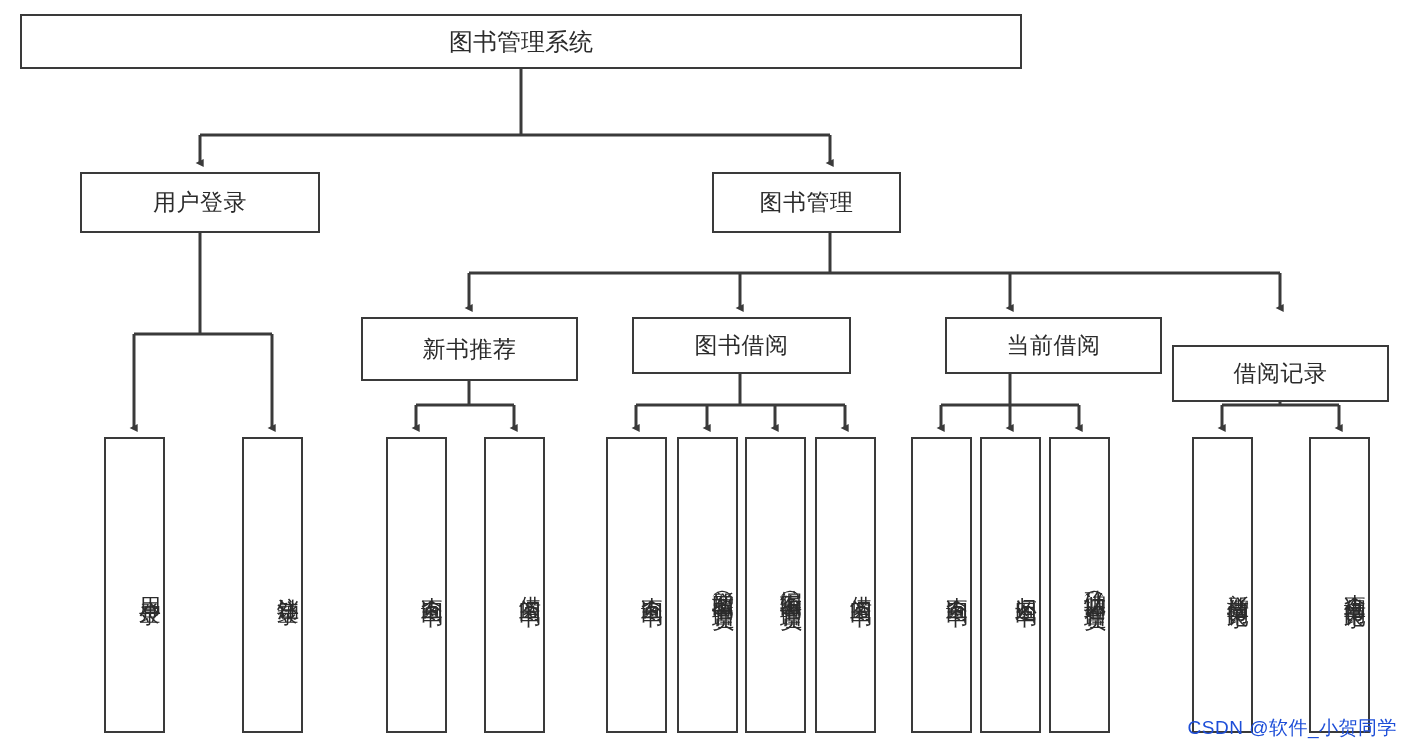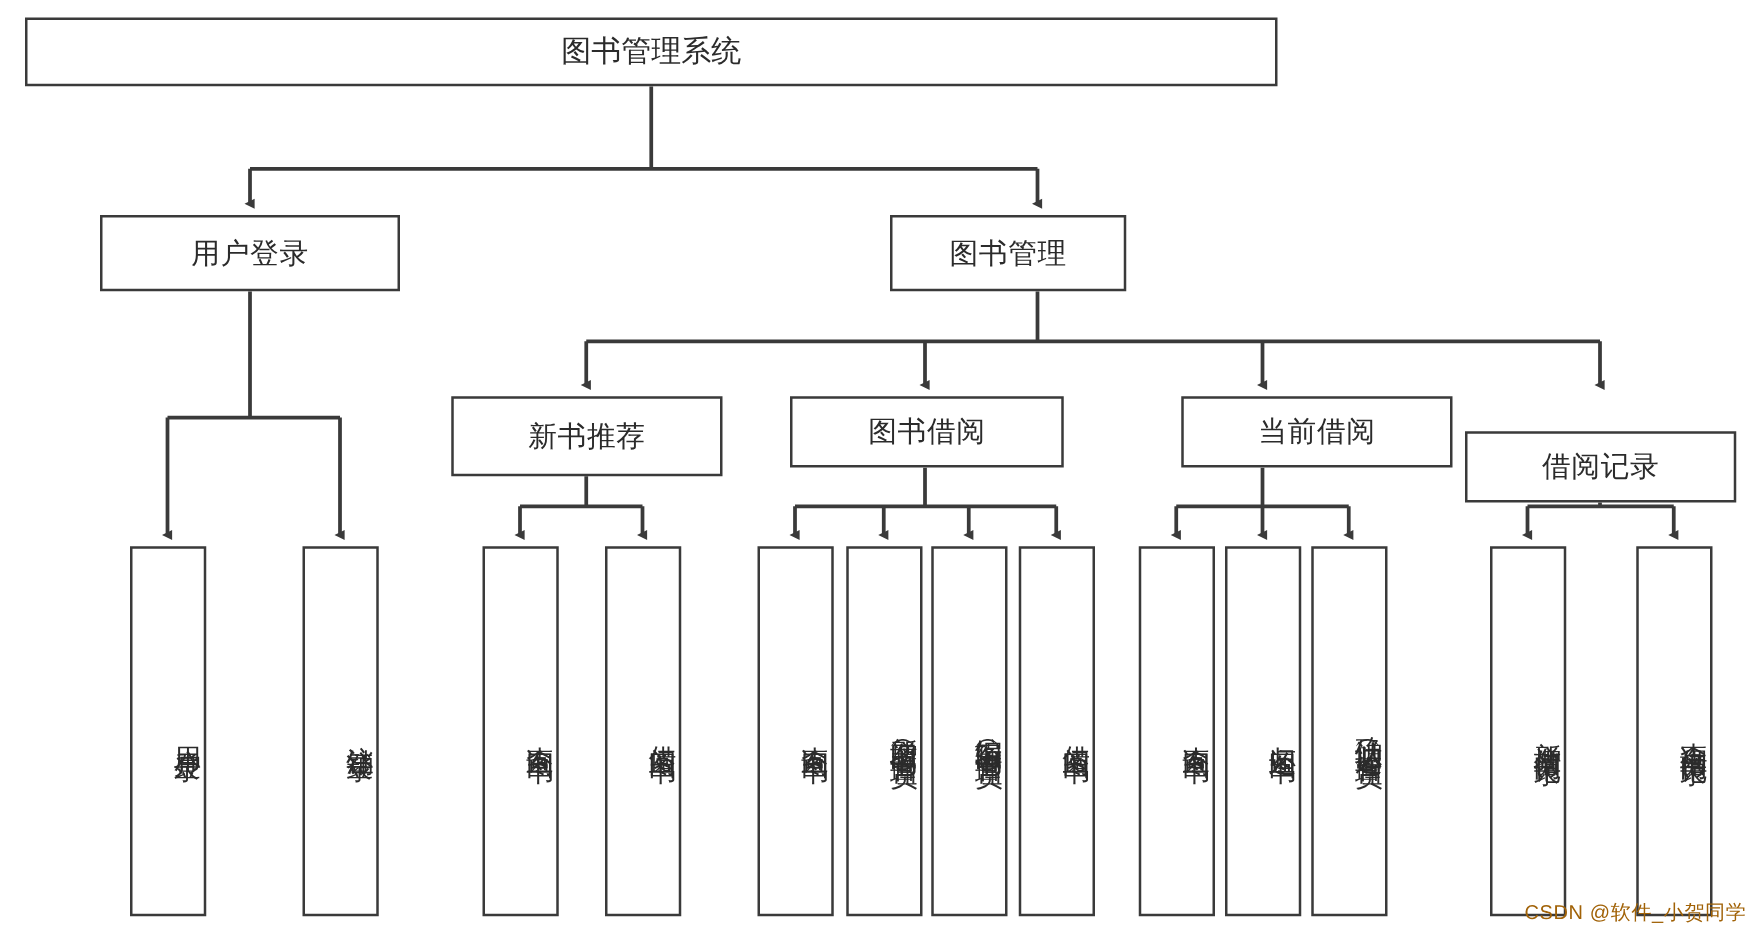--- a/index.html
+++ b/index.html
@@ -55,22 +55,22 @@
   .node-v .vtext {
     writing-mode: vertical-rl;
     text-orientation: upright;
     display: block;
     max-height: 100%;
   }
   .watermark {
     position: absolute;
     right: 8px;
     bottom: 6px;
-    font-size: 16px;
-    color: #a16207;
+    font-size: 19px;
+    color: #1d4ed8;
     letter-spacing: 0.5px;
     white-space: nowrap;
   }
 </style>
 </head>
 <body>
 
 <div id="canvas">
 
   <svg class="wires" viewBox="0 0 1405 747">

